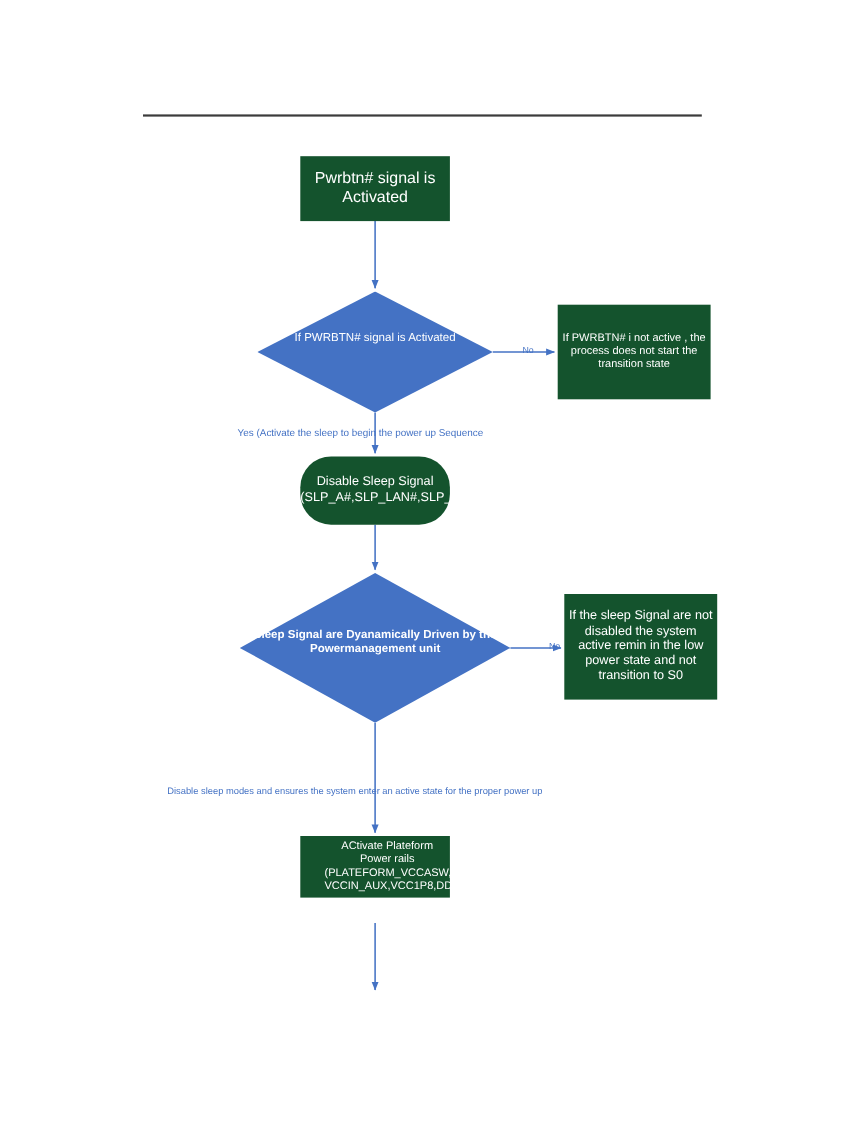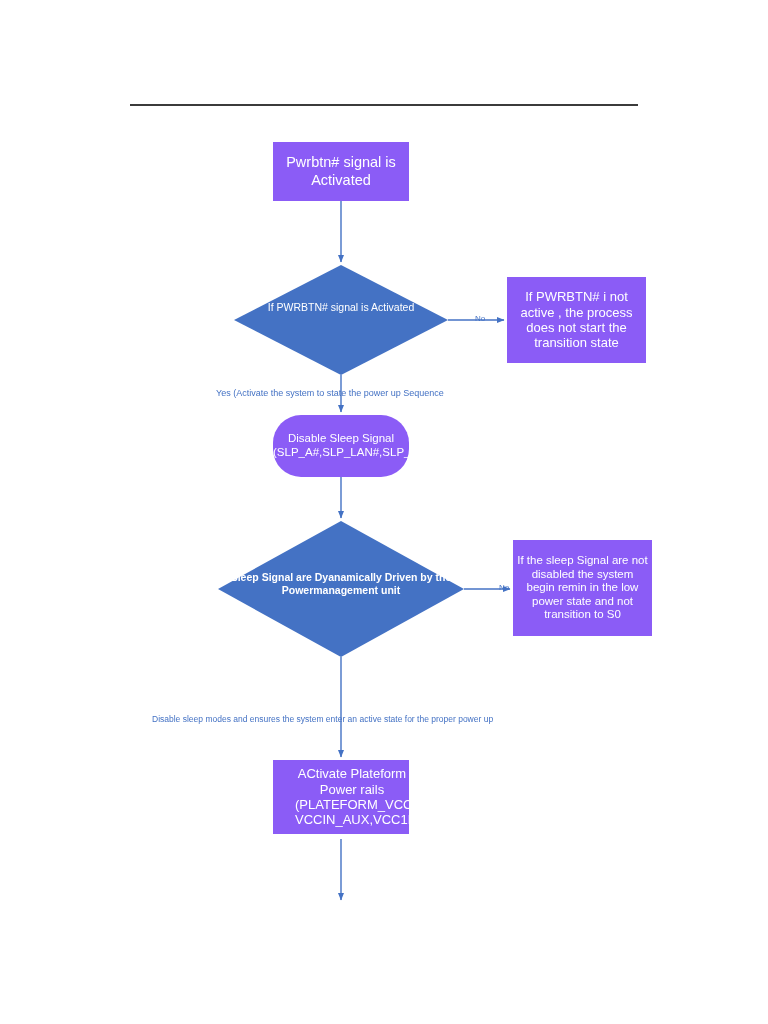--- a/index.html
+++ b/index.html
@@ -38,21 +38,21 @@
     box-sizing: border-box;
     color: #ffffff;
     display: flex;
     align-items: center;
     justify-content: center;
     text-align: center;
     line-height: 1.18;
   }
 
   .proc {
-    background: #8b5cf6;
+    background: #14532d;
   }
 
   .proc .txt {
     display: block;
     width: 100%;
     padding: 0 4px;
   }
 
   
   .diamond-wrap {
@@ -91,24 +91,24 @@
   #connectors {
     position: absolute;
     left: 0; top: 0;
     width: 768px;
     height: 1024px;
     pointer-events: none;
   }
 
   
   #box-start      { left:273px; top:142px;  width:136px; height:59px;  font-size:14.5px; }
-  #box-no1        { left:507px; top:277px;  width:139px; height:86px;  font-size:13px; }
+  #box-no1        { left:507px; top:277px;  width:139px; height:86px;  font-size:10px; }
   #box-disable    { left:273px; top:415px;  width:136px; height:62px;  font-size:11.5px;border-radius:28px; }
   #box-no2        { left:513px; top:540px;  width:139px; height:96px;  font-size:11.5px; }
-  #box-rails      { left:273px; top:760px;  width:136px; height:74px;  font-size:13px;padding-left:22px; }
+  #box-rails      { left:273px; top:760px;  width:136px; height:56px;  font-size:10px;padding-left:22px; }
 
   #diamond1       { left:234px; top:265px;  width:214px; height:110px; }
   #diamond1-label { top:36px; font-size:10.5px; }
 
   #diamond2       { left:218px; top:521px;  width:246px; height:136px;font-weight:bold; }
   #diamond2-label { top:50px; font-size:10.5px; }
 
   #edge-yes       { left:216px; top:388px;  font-size:9px; }
   #edge-disable   { left:152px; top:703px;  font-size:8.5px;margin-top:11px; }
 
@@ -154,37 +154,37 @@
     </svg>
     <div class="diamond-label" id="diamond1-label">If PWRBTN# signal is Activated</div>
   </div>
 
   <div class="no-label" id="no1">No</div>
 
   <div class="shape proc" id="box-no1">
     <span class="txt">If PWRBTN# i not active , the process does not start the transition state</span>
   </div>
 
-  <div class="edge-label" id="edge-yes">Yes (Activate the system to state the power up Sequence</div>
+  <div class="edge-label" id="edge-yes">Yes (Activate the sleep to begin the power up Sequence</div>
 
   <div class="shape proc" id="box-disable">
     <span class="txt">Disable Sleep Signal (SLP_A#,SLP_LAN#,SLP_WLAN#)</span>
   </div>
 
   <div class="diamond-wrap" id="diamond2">
     <svg width="246" height="136" viewBox="0 0 246 136">
       <polygon points="123,0 246,68 123,136 0,68" fill="#4472C4"></polygon>
     </svg>
     <div class="diamond-label" id="diamond2-label">Sleep Signal are Dyanamically Driven by the Powermanagement unit</div>
   </div>
 
   <div class="no-label" id="no2">No</div>
 
   <div class="shape proc" id="box-no2">
-    <span class="txt">If the sleep Signal are not disabled the system begin remin in the low power state and not transition to S0</span>
+    <span class="txt">If the sleep Signal are not disabled the system active remin in the low power state and not transition to S0</span>
   </div>
 
   <div class="edge-label" id="edge-disable">Disable sleep modes and ensures the system enter an active state for the proper power up</div>
 
   <div class="shape proc" id="box-rails">
     <span class="txt">ACtivate Plateform Power rails (PLATEFORM_VCCASW, VCCIN_AUX,VCC1P8,DDR_VPP,DDR_VDD2)</span>
   </div>
 
 </div>
 

